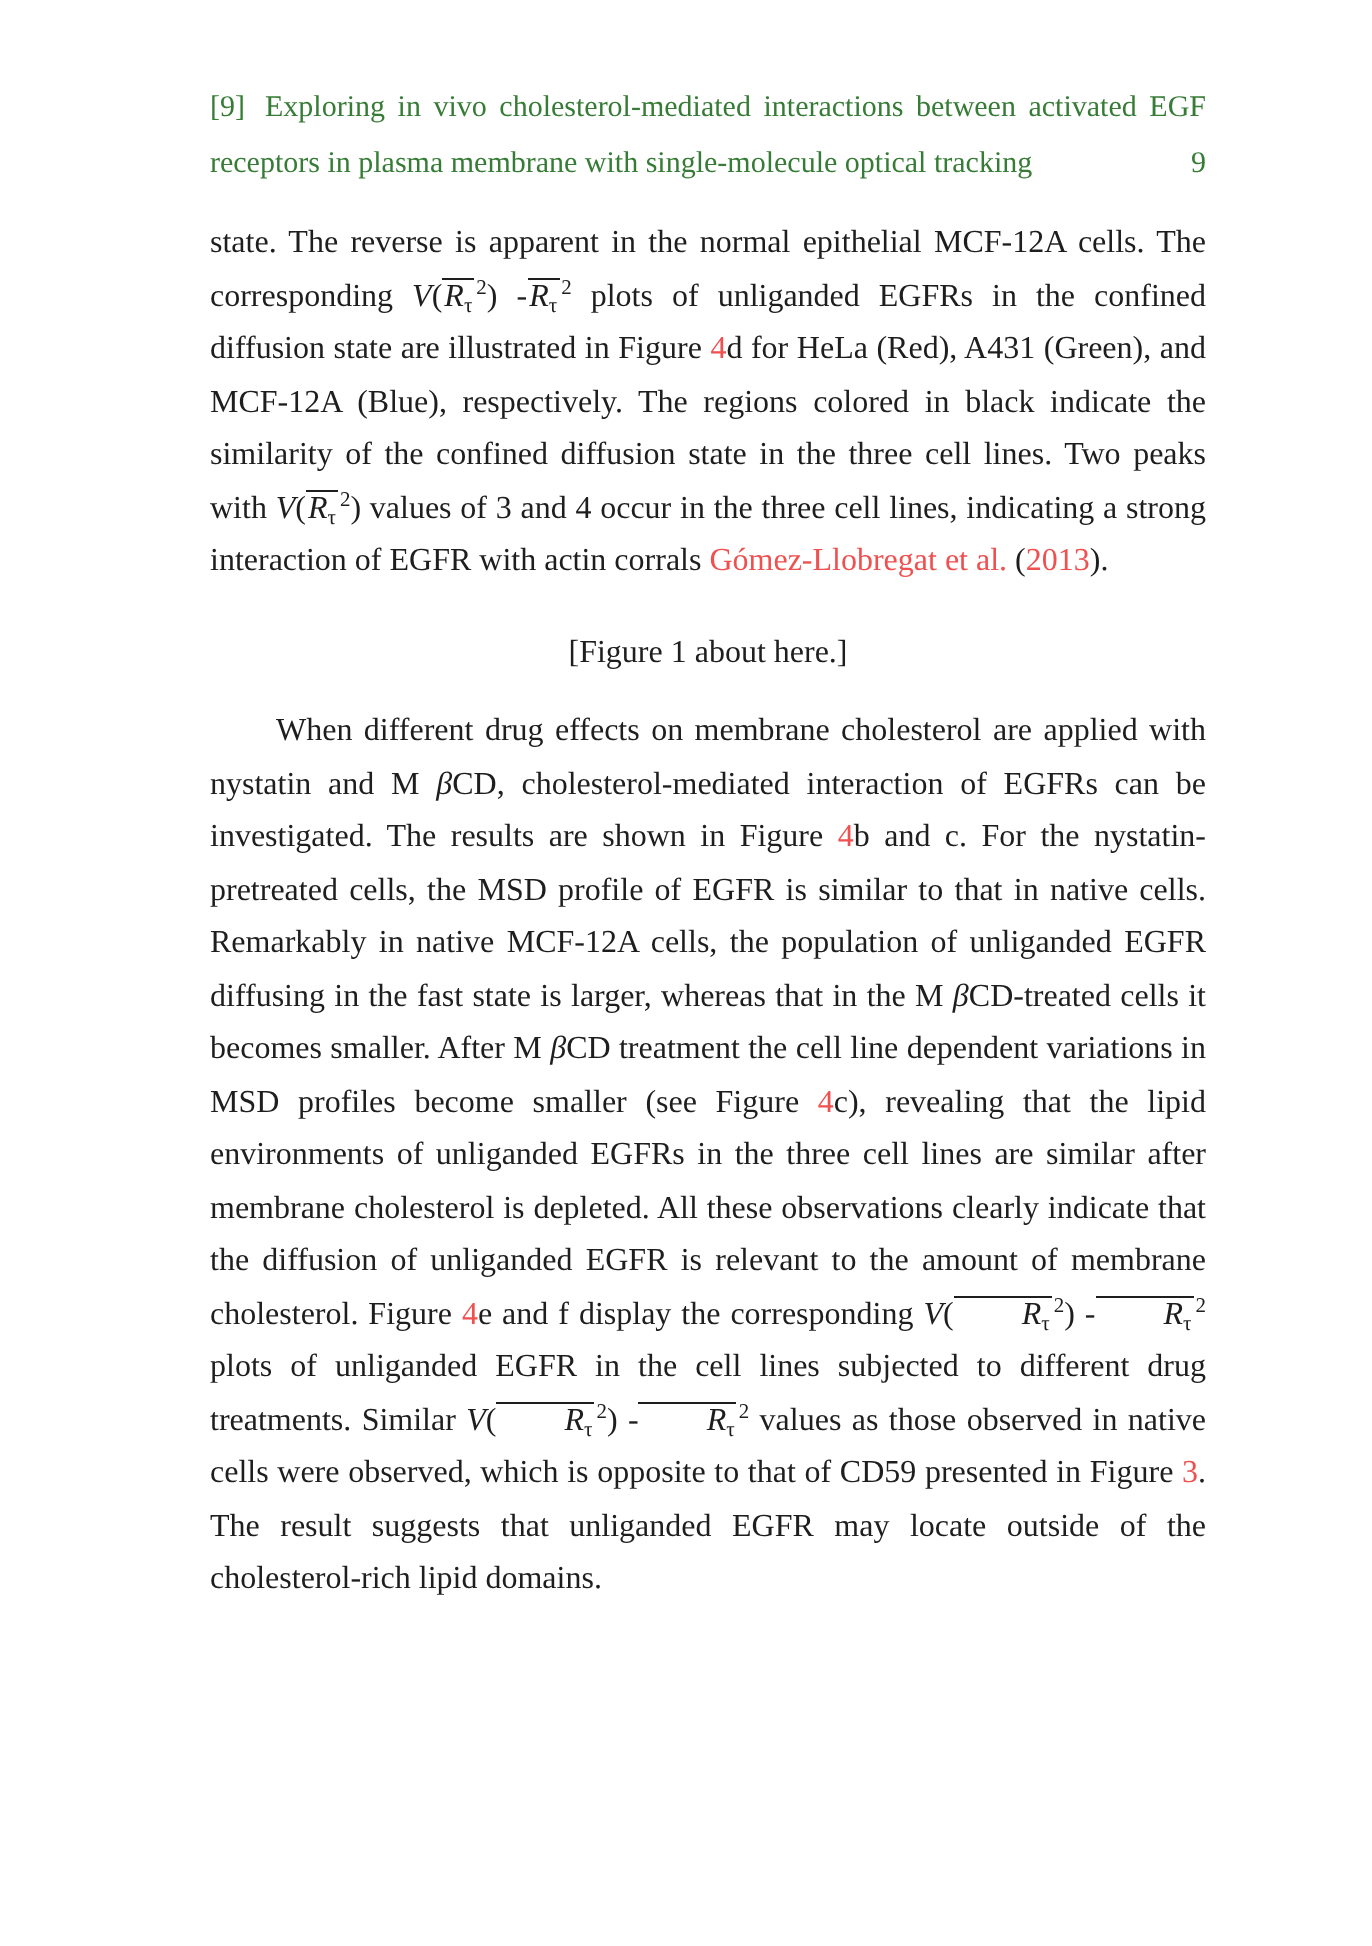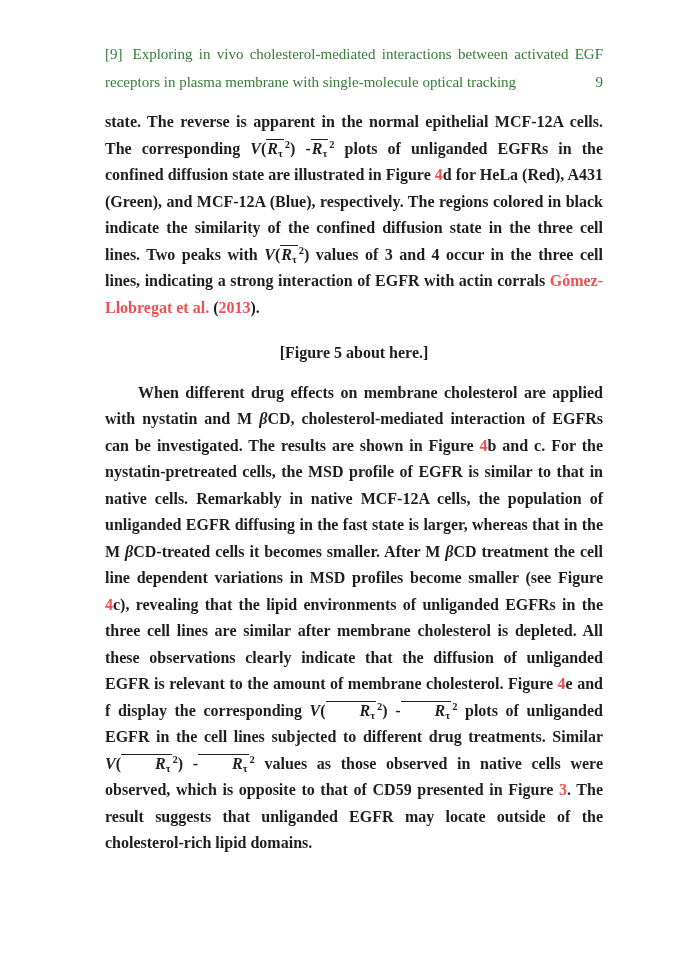--- a/index.html
+++ b/index.html
@@ -34,21 +34,20 @@
     position: absolute;
     right: 0;
     bottom: 0;
     line-height: 28px;
   }
   .page-body {
     margin-top: 13px;
     font-size: 16px;
     line-height: 26.5px;
     text-align: justify;
-    font-weight: bold;
   }
   .para { margin: 0; }
   .para.indent { text-indent: 33px; }
   .fig-line {
     margin: 19px 0 13px 0;
     text-align: center;
     text-indent: 0;
   }
   .ref {
     color: var(--red, #ef5050);
@@ -79,17 +78,17 @@
 
 <div class="page">
 
   <div class="running-header">
     <span class="hdr-label">[9]</span><span class="hdr-title">Exploring in vivo cholesterol-mediated interactions between activated EGF receptors in plasma membrane with single-molecule optical tracking</span>
     <span class="page-number">9</span>
   </div>
 
   <div class="page-body">
     <p class="para">state.  The reverse is apparent in the normal epithelial MCF-12A cells. The corresponding <span class="math"><i>V</i>(<span class="ovl"><i>R</i><sub>τ</sub></span><sup class="msup">2</sup>)</span> -<span class="math"><span class="ovl"><i>R</i><sub>τ</sub></span><sup class="msup">2</sup></span> plots of unliganded EGFRs in the confined diffusion state are illustrated in Figure <span class="ref">4</span>d for HeLa (Red), A431 (Green), and MCF-12A (Blue), respectively. The regions colored in black indicate the similarity of the confined diffusion state in the three cell lines. Two peaks with <span class="math"><i>V</i>(<span class="ovl"><i>R</i><sub>τ</sub></span><sup class="msup">2</sup>)</span> values of 3 and 4 occur in the three cell lines, indicating a strong interaction of EGFR with actin corrals <span class="ref">Gómez-Llobregat et al.</span> (<span class="ref">2013</span>).</p>
-    <p class="fig-line">[Figure 5 about here.]</p>
+    <p class="fig-line">[Figure 1 about here.]</p>
     <p class="para indent">When different drug effects on membrane cholesterol are applied with nystatin and M <span class="beta">β</span>CD, cholesterol-mediated interaction of EGFRs can be investigated. The results are shown in Figure <span class="ref">4</span>b and c. For the nystatin-pretreated cells, the MSD profile of EGFR is similar to that in native cells. Remarkably in native MCF-12A cells, the population of unliganded EGFR diffusing in the fast state is larger, whereas that in the M <span class="beta">β</span>CD-treated cells it becomes smaller. After M <span class="beta">β</span>CD treatment the cell line dependent variations in MSD profiles become smaller (see Figure <span class="ref">4</span>c), revealing that the lipid environments of unliganded EGFRs in the three cell lines are similar after membrane cholesterol is depleted. All these observations clearly indicate that the diffusion of unliganded EGFR is relevant to the amount of membrane cholesterol. Figure <span class="ref">4</span>e and f display the corresponding <span class="math"><i>V</i>(<span class="ovl"><i>R</i><sub>τ</sub></span><sup class="msup">2</sup>)</span> -<span class="math"><span class="ovl"><i>R</i><sub>τ</sub></span><sup class="msup">2</sup></span> plots of unliganded EGFR in the cell lines subjected to different drug treatments. Similar <span class="math"><i>V</i>(<span class="ovl"><i>R</i><sub>τ</sub></span><sup class="msup">2</sup>)</span> -<span class="math"><span class="ovl"><i>R</i><sub>τ</sub></span><sup class="msup">2</sup></span> values as those observed in native cells were observed, which is opposite to that of CD59 presented in Figure <span class="ref">3</span>. The result suggests that unliganded EGFR may locate outside of the cholesterol-rich lipid domains.</p>
   </div>
 
 </div>
 
 </body></html>

